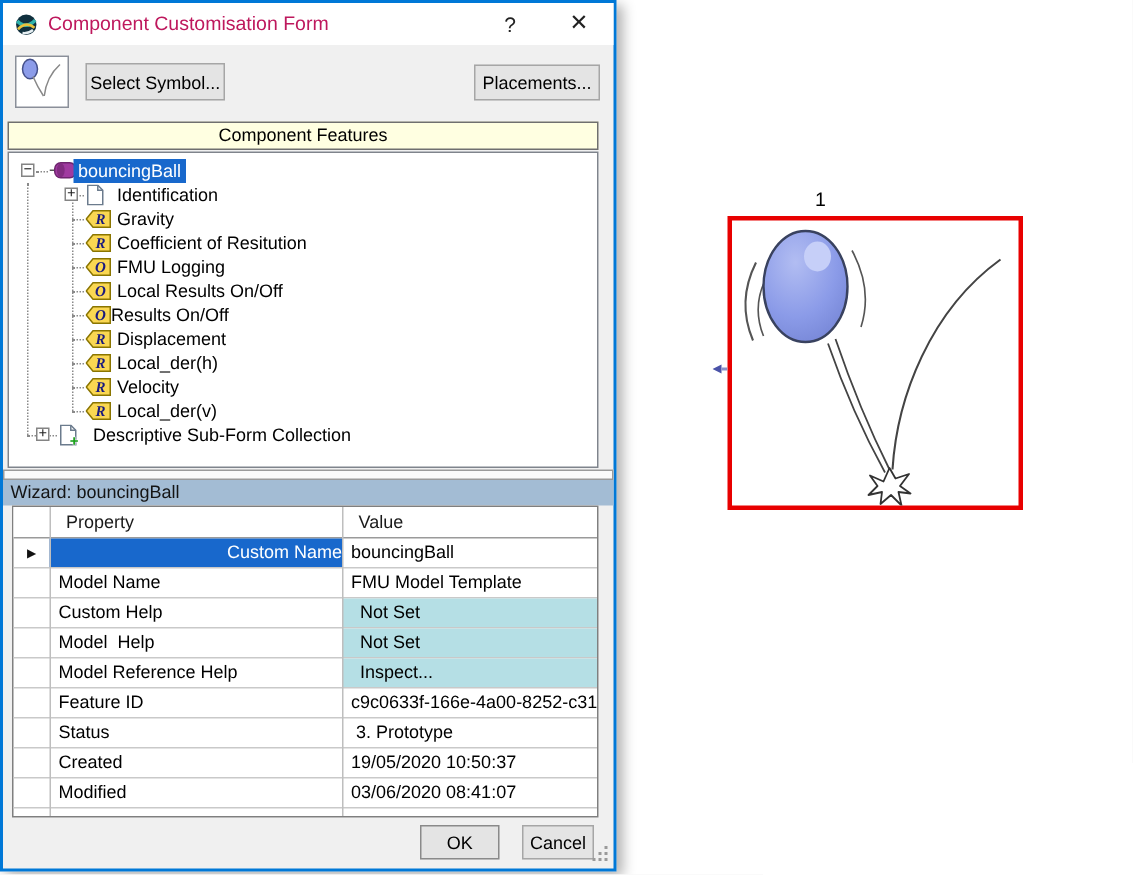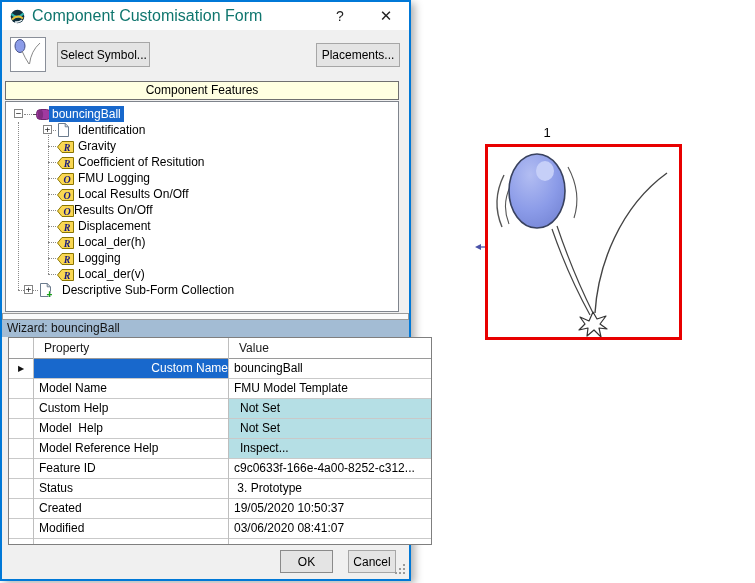--- a/index.html
+++ b/index.html
@@ -7,21 +7,21 @@
   .stage { position:relative; width:755px; height:583px; background:#fff; overflow:hidden; }
 
   
   .dialog {
     position:absolute; left:0; top:0; width:411px; height:581px;
     border:2px solid var(--accent); background:#F0F0F0;
     box-shadow:4px 3px 8px rgba(0,0,0,.30);
   }
   .titlebar { position:absolute; left:0; top:0; width:407px; height:28px; background:#fff; }
   .titlebar .app-icon { position:absolute; left:8px; top:7px; width:15px; height:15px; }
-  .titlebar .title { position:absolute; left:30px; top:0; line-height:28px; font-size:16px; color:#0f766e; white-space:pre; }
+  .titlebar .title { position:absolute; left:30px; top:0; line-height:28px; font-size:13px; color:#be185d; white-space:pre; }
   .winbtn { position:absolute; top:0; height:28px; text-align:center; line-height:28px; font-size:14px; color:#222; cursor:default; }
   .winbtn.help { left:324px; width:28px; }
   .winbtn.close { left:368px; width:32px; font-size:15px; }
 
   .btn {
     position:absolute; background:#E4E4E4; border:1px solid #A6A6A6;
     font-size:12px; color:#000; text-align:center; padding:0;
     font-family:"Liberation Sans", sans-serif;
   }
   .symbol-preview { position:absolute; left:8px; top:35px; width:36px; height:35px; background:#fff; border:1px solid #8a8f99; }
@@ -48,21 +48,21 @@
   .tree-label { position:absolute; top:0; line-height:16px; font-size:12px; color:#000; white-space:pre; }
   .tree-label.selected { background:var(--sel); color:#fff; padding:0 3px; }
 
   .splitter { position:absolute; left:0; top:311px; width:407px; height:7px; background:#FAFAFA; border:1px solid #9a9a9a; }
   .wizard-bar {
     position:absolute; left:0; top:318px; width:407px; height:17px;
     background:var(--wizard); color:#141414; font-size:12px; line-height:17px; padding-left:5px; white-space:pre;
   }
 
   
-  .propgrid { position:absolute; left:6px; top:335px; width:424px; height:208px; background:#fff; border:1px solid #7f7f7f; }
+  .propgrid { position:absolute; left:6px; top:335px; width:391px; height:208px; background:#fff; border:1px solid #7f7f7f; }
   .propgrid .vl { position:absolute; top:0; bottom:0; width:0; border-left:1px solid #BEBEBE; z-index:3; }
   .propgrid .vl.v1 { left:24px; } .propgrid .vl.v2 { left:219px; }
   .grid-header { position:absolute; left:0; top:0; width:100%; height:21px; border-bottom:1px solid #9a9a9a; background:#fff; }
   .grid-header span { position:absolute; top:0; line-height:20px; font-size:12px; color:#1a1a1a; }
   .grid-header .h-prop { left:35px; } .grid-header .h-val { left:230px; }
   .grid-rows { position:absolute; left:0; top:21px; width:100%; }
   .grid-row { position:relative; height:20px; border-bottom:1px solid #C9C9C9; }
   .cell { position:absolute; top:0; height:19px; line-height:19px; font-size:12px; color:#000; white-space:pre; overflow:hidden; }
   .cell.sel  { left:0; width:24px; text-align:center; font-size:8px; color:#111; }
   .cell.prop { left:24px; width:195px; padding-left:6px; }
@@ -197,21 +197,21 @@
               <text x="10" y="9.5" text-anchor="middle" font-size="10" font-style="italic" font-weight="bold" font-family="Liberation Serif,serif" fill="#1A1A7E">R</text>
             </svg></span>
           <span class="tree-label" style="left: 72px;">Local_der(h)</span>
         </div>
         <div class="tree-row">
           <span class="stub" style="left: 42px; width: 8px;"></span>
           <span class="tree-icon" style="left: 51px;"><svg width="17" height="12" viewBox="0 0 17 12">
               <path d="M5,0.5 L16.5,0.5 L16.5,11.5 L5,11.5 L0.5,6 Z" fill="#FAD752" stroke="#8A7500"></path>
               <text x="10" y="9.5" text-anchor="middle" font-size="10" font-style="italic" font-weight="bold" font-family="Liberation Serif,serif" fill="#1A1A7E">R</text>
             </svg></span>
-          <span class="tree-label" style="left: 72px;">Logging</span>
+          <span class="tree-label" style="left: 72px;">Velocity</span>
         </div>
         <div class="tree-row">
           <span class="stub" style="left: 42px; width: 8px;"></span>
           <span class="tree-icon" style="left: 51px;"><svg width="17" height="12" viewBox="0 0 17 12">
               <path d="M5,0.5 L16.5,0.5 L16.5,11.5 L5,11.5 L0.5,6 Z" fill="#FAD752" stroke="#8A7500"></path>
               <text x="10" y="9.5" text-anchor="middle" font-size="10" font-style="italic" font-weight="bold" font-family="Liberation Serif,serif" fill="#1A1A7E">R</text>
             </svg></span>
           <span class="tree-label" style="left: 72px;">Local_der(v)</span>
         </div>
         <div class="tree-row">

